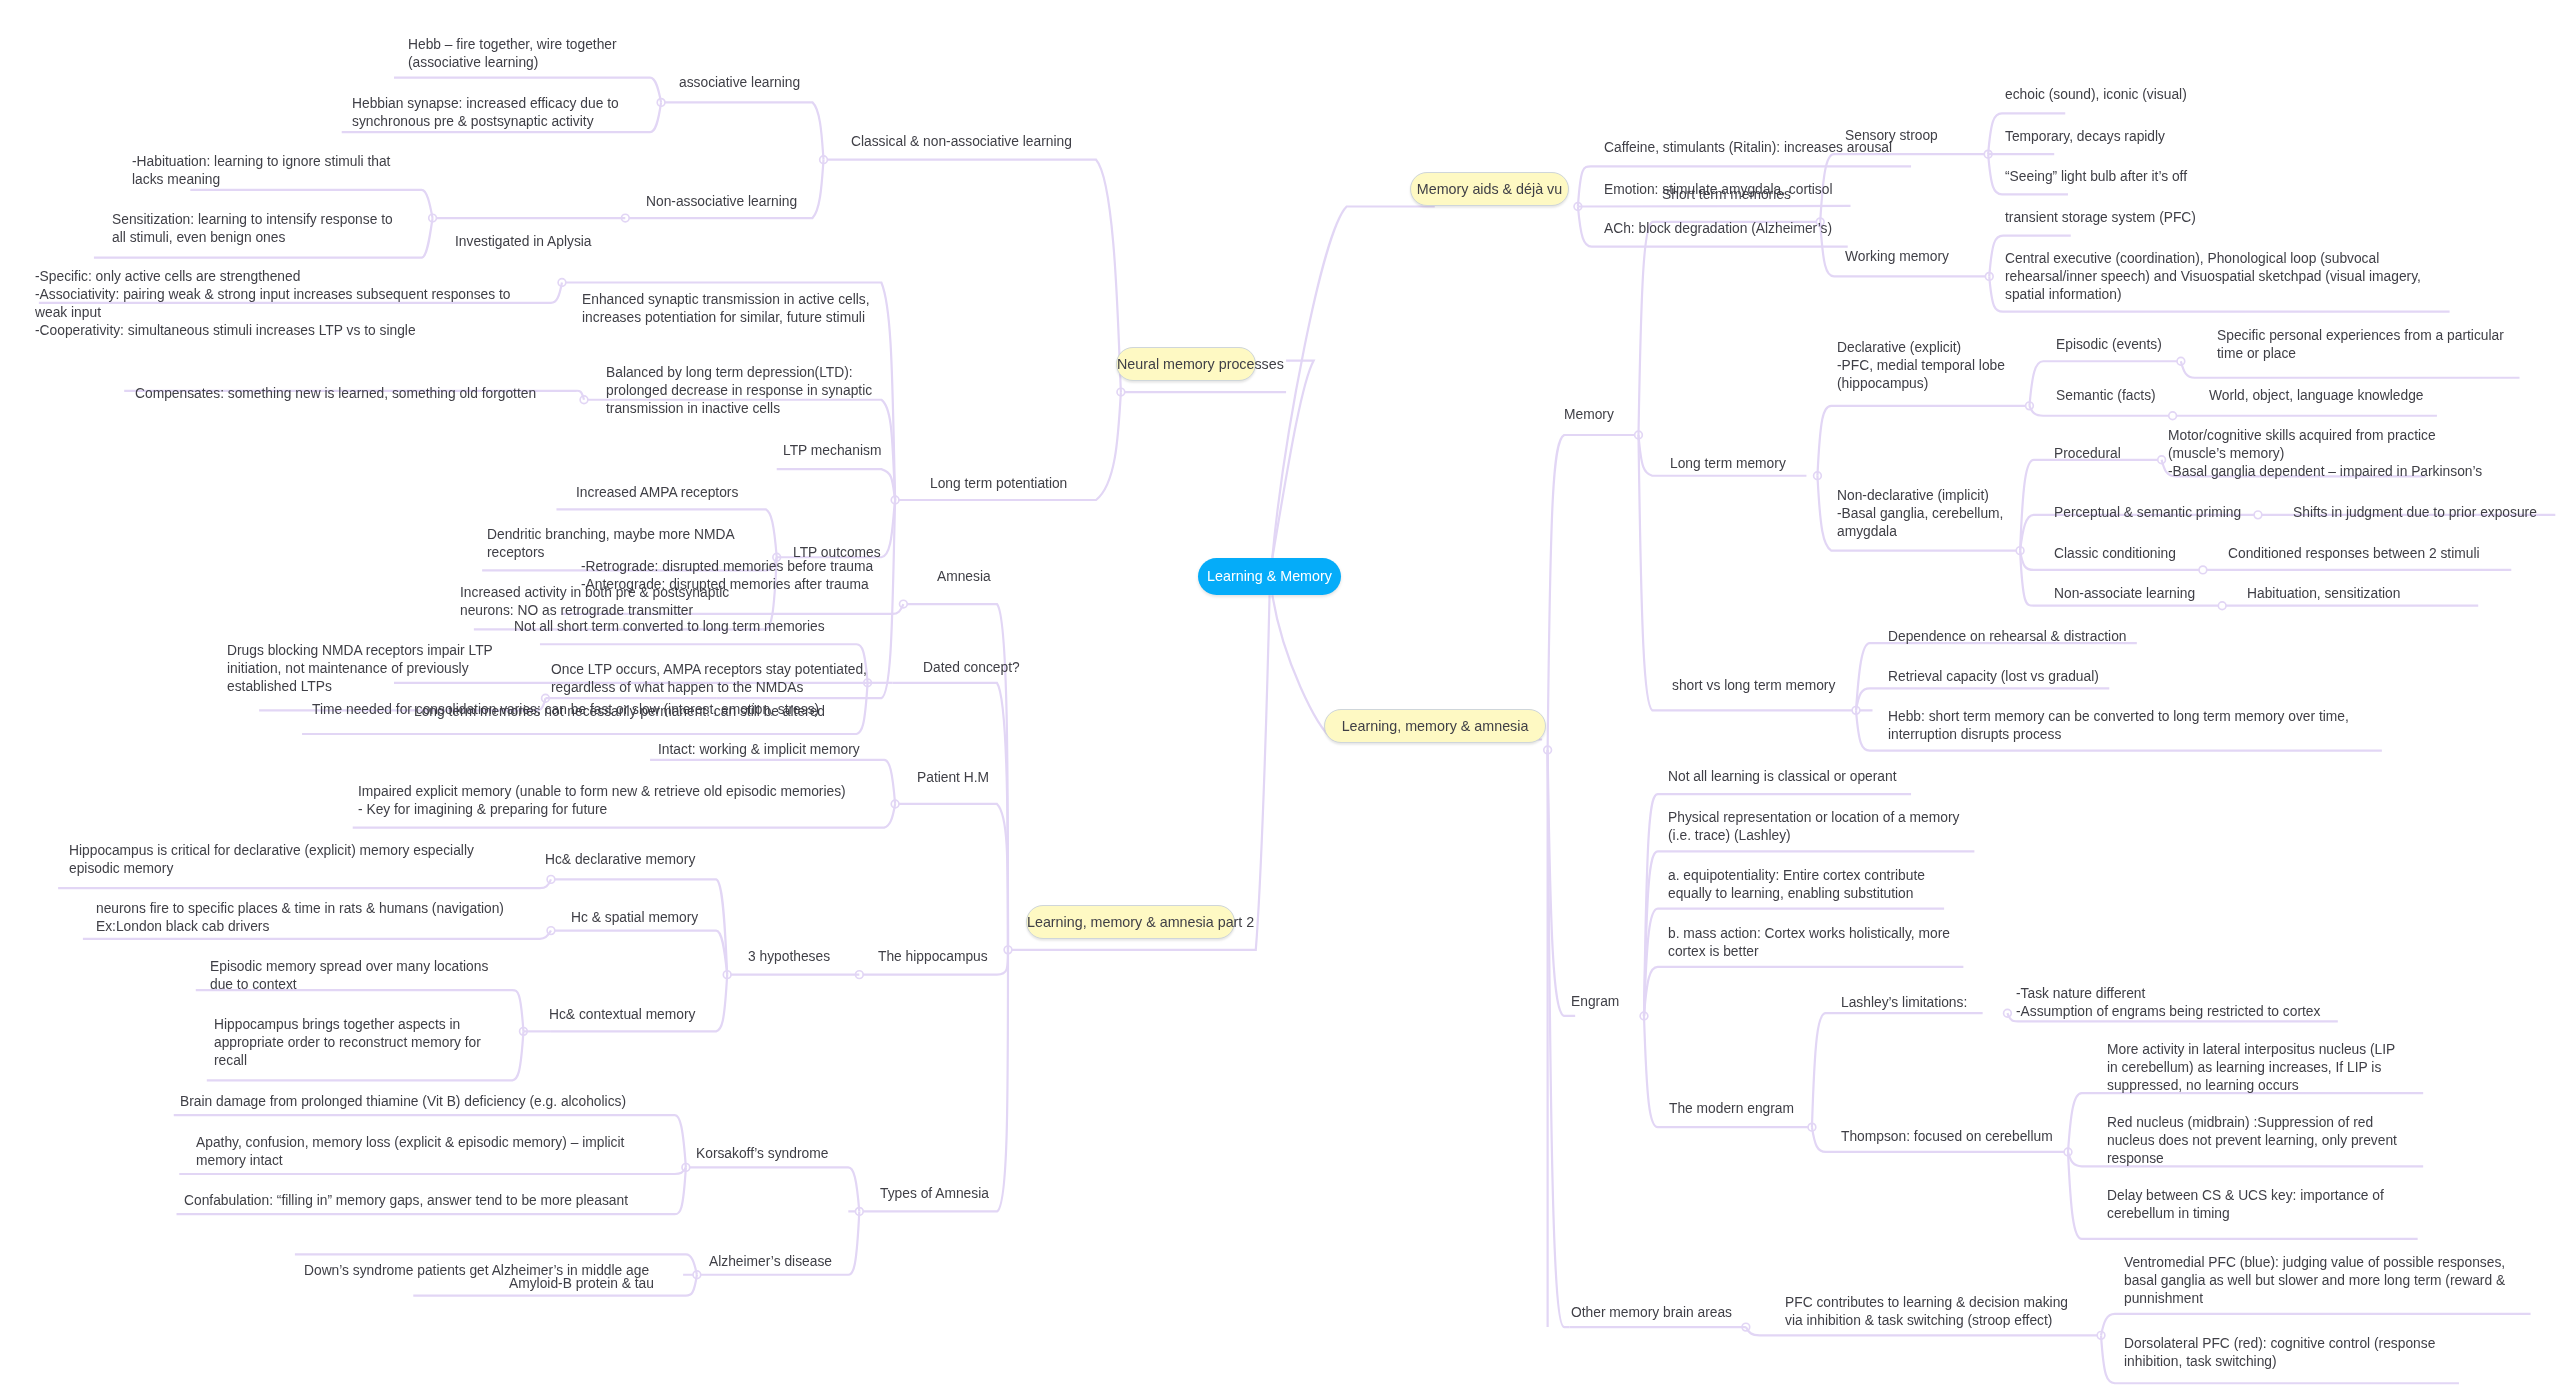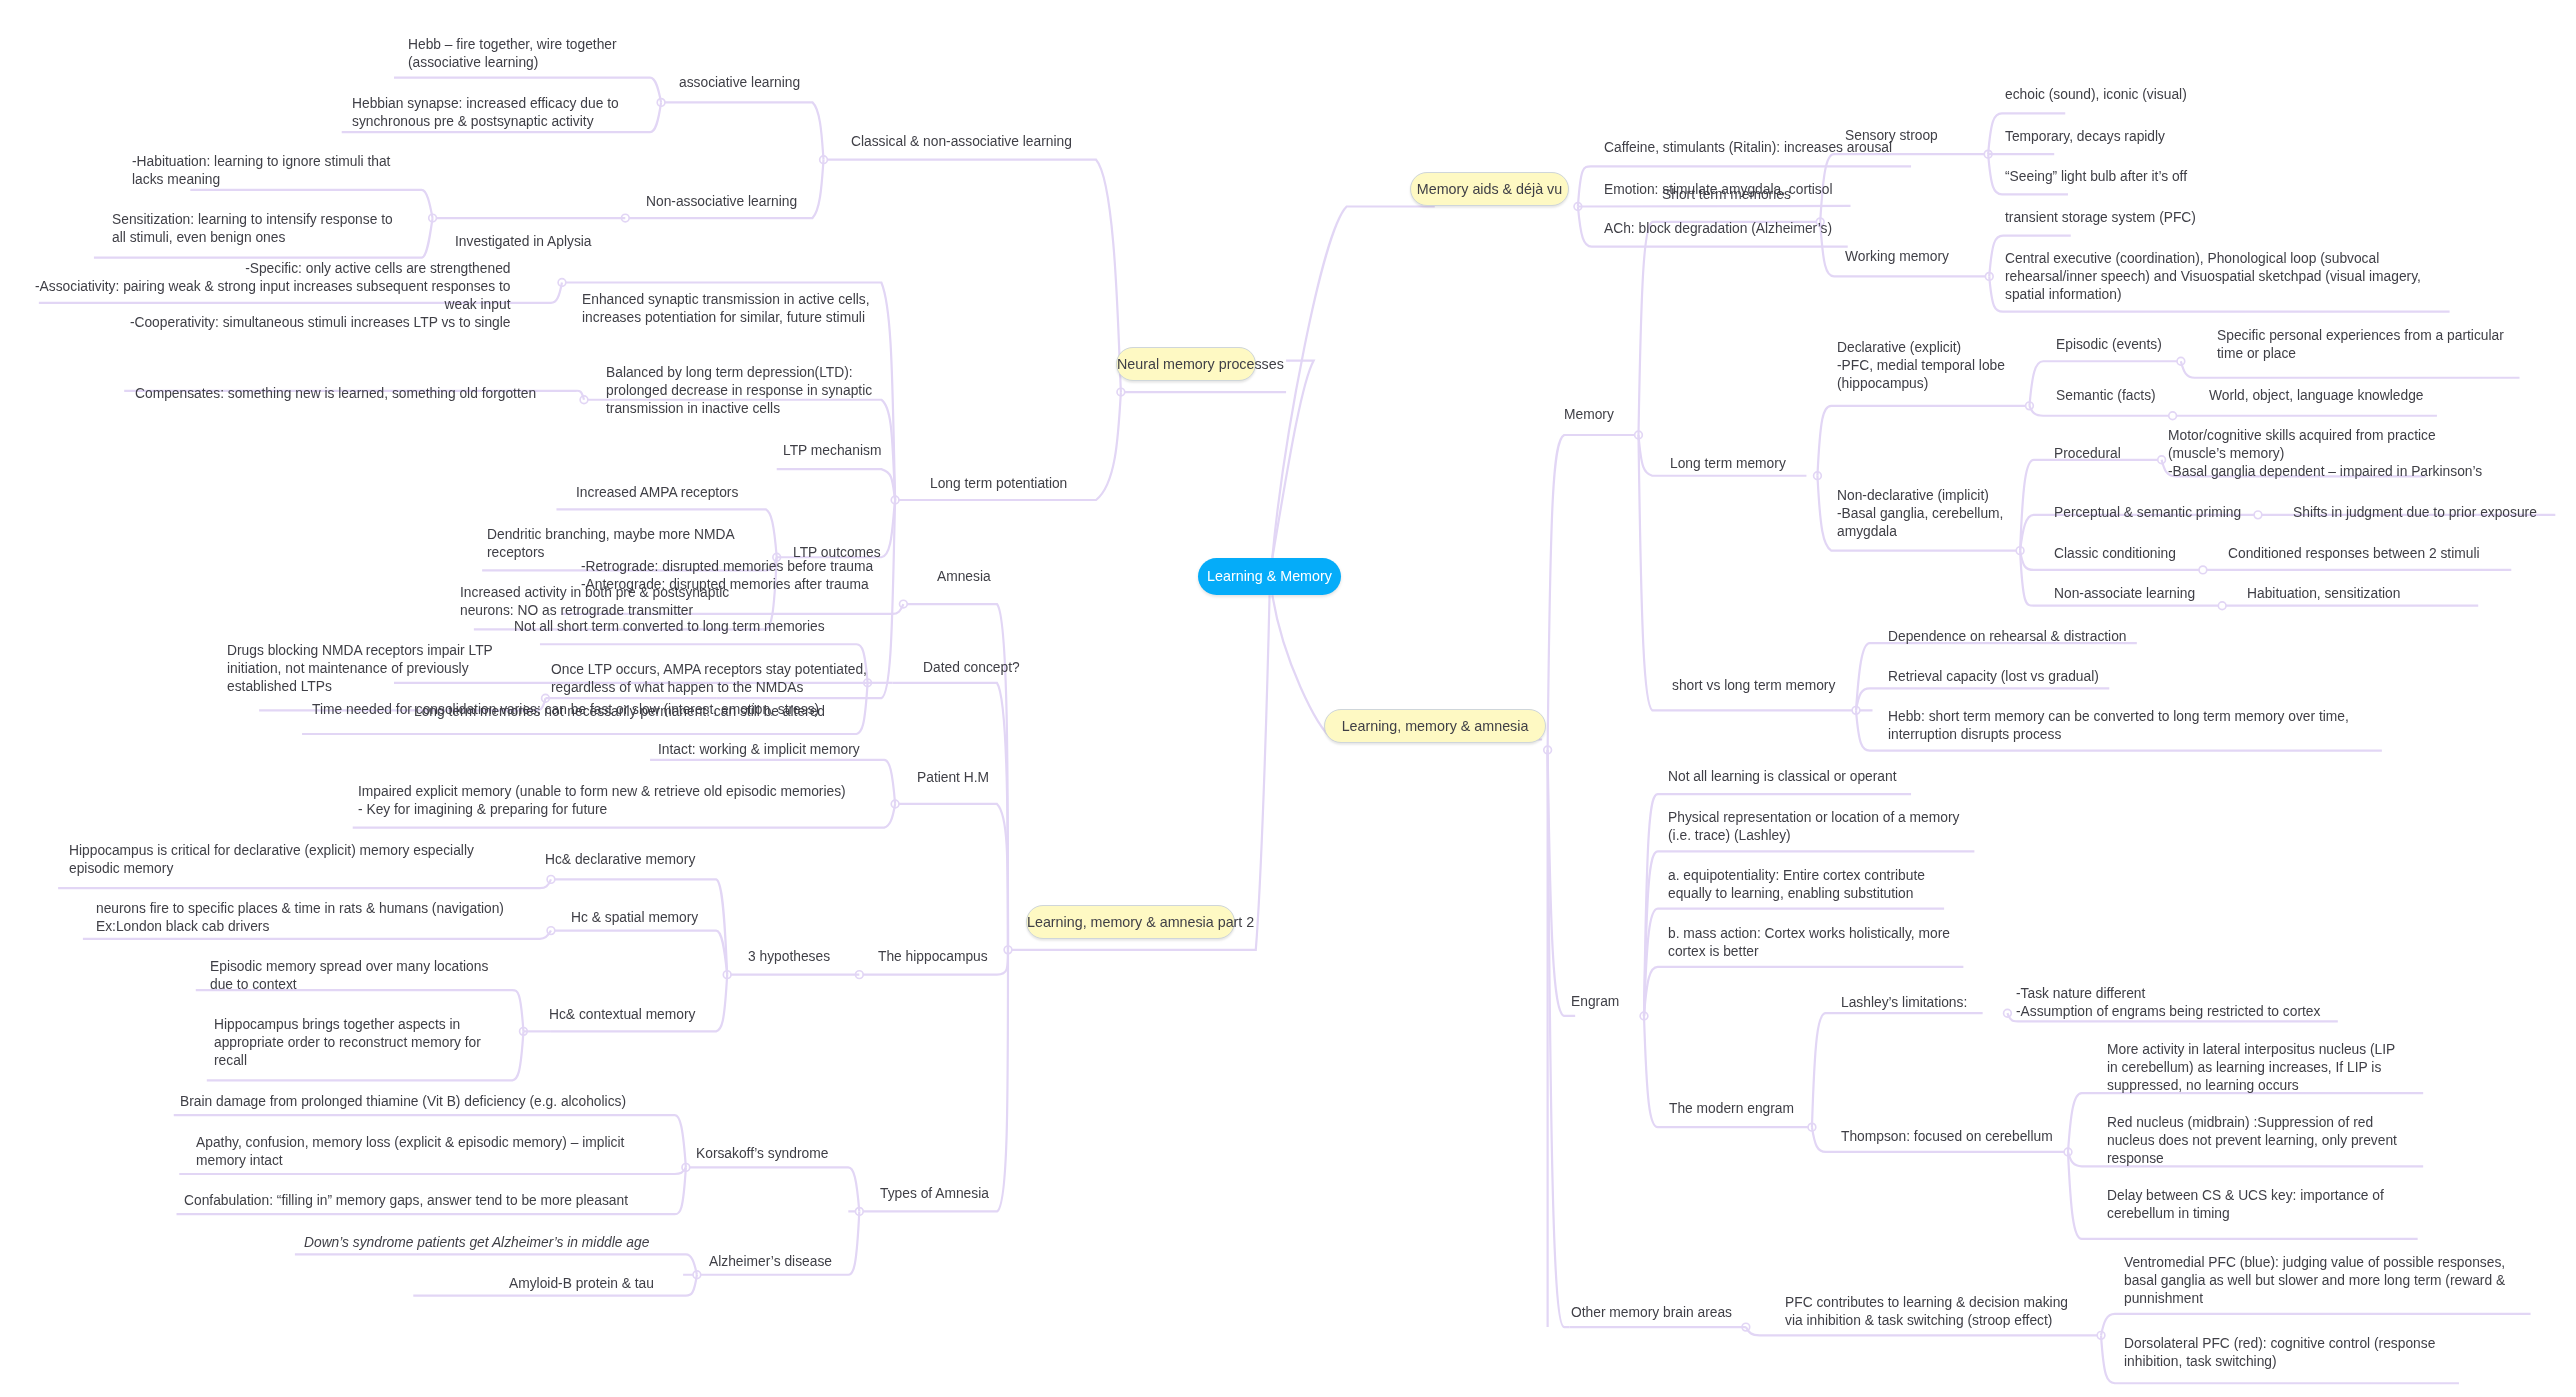--- a/index.html
+++ b/index.html
@@ -197,21 +197,21 @@
 <div class="n" style="left:646px;top:193px;">Non-associative learning</div>
 <div class="n" style="left:455px;top:193px;margin-top:40px;">Investigated in Aplysia</div>
 <div class="n" style="left:132px;top:153px;">-Habituation: learning to ignore stimuli that
 lacks meaning</div>
 <div class="n" style="left:112px;top:211px;">Sensitization: learning to intensify response to
 all stimuli, even benign ones</div>
 
 <div class="n" style="left:930px;top:475px;">Long term potentiation</div>
 <div class="n" style="left:582px;top:291px;">Enhanced synaptic transmission in active cells,
 increases potentiation for similar, future stimuli</div>
-<div class="n" style="left:35px;top:260px;text-align:right;">-Specific: only active cells are strengthened
+<div class="n" style="left:35px;top:268px;">-Specific: only active cells are strengthened
 -Associativity: pairing weak &amp; strong input increases subsequent responses to
 weak input
 -Cooperativity: simultaneous stimuli increases LTP vs to single</div>
 <div class="n" style="left:606px;top:364px;">Balanced by long term depression(LTD):
 prolonged decrease in response in synaptic
 transmission in inactive cells</div>
 <div class="n" style="left:135px;top:385px;">Compensates: something new is learned, something old forgotten</div>
 <div class="n" style="left:783px;top:442px;">LTP mechanism</div>
 <div class="n" style="left:793px;top:544px;">LTP outcomes</div>
 <div class="n" style="left:576px;top:484px;">Increased AMPA receptors</div>
@@ -253,21 +253,21 @@
 appropriate order to reconstruct memory for
 recall</div>
 
 <div class="n" style="left:880px;top:1185px;">Types of Amnesia</div>
 <div class="n" style="left:696px;top:1145px;">Korsakoff’s syndrome</div>
 <div class="n" style="left:180px;top:1093px;">Brain damage from prolonged thiamine (Vit B) deficiency (e.g. alcoholics)</div>
 <div class="n" style="left:196px;top:1134px;">Apathy, confusion, memory loss (explicit &amp; episodic memory) – implicit
 memory intact</div>
 <div class="n" style="left:184px;top:1192px;">Confabulation: “filling in” memory gaps, answer tend to be more pleasant</div>
 <div class="n" style="left:709px;top:1253px;">Alzheimer’s disease</div>
-<div class="n" style="left:304px;top:1234px;font-style:italic;">Down’s syndrome patients get Alzheimer’s in middle age</div>
+<div class="n" style="left:304px;top:1262px;">Down’s syndrome patients get Alzheimer’s in middle age</div>
 <div class="n" style="left:509px;top:1275px;">Amyloid-B protein &amp; tau</div>
 
 <div class="n" style="left:1604px;top:139px;">Caffeine, stimulants (Ritalin): increases arousal</div>
 <div class="n" style="left:1604px;top:181px;">Emotion: stimulate amygdala, cortisol</div>
 <div class="n" style="left:1604px;top:220px;">ACh: block degradation (Alzheimer’s)</div>
 
 <div class="n" style="left:1564px;top:406px;">Memory</div>
 <div class="n" style="left:1662px;top:186px;">Short term memories</div>
 <div class="n" style="left:1845px;top:127px;">Sensory stroop</div>
 <div class="n" style="left:2005px;top:86px;">echoic (sound), iconic (visual)</div>

